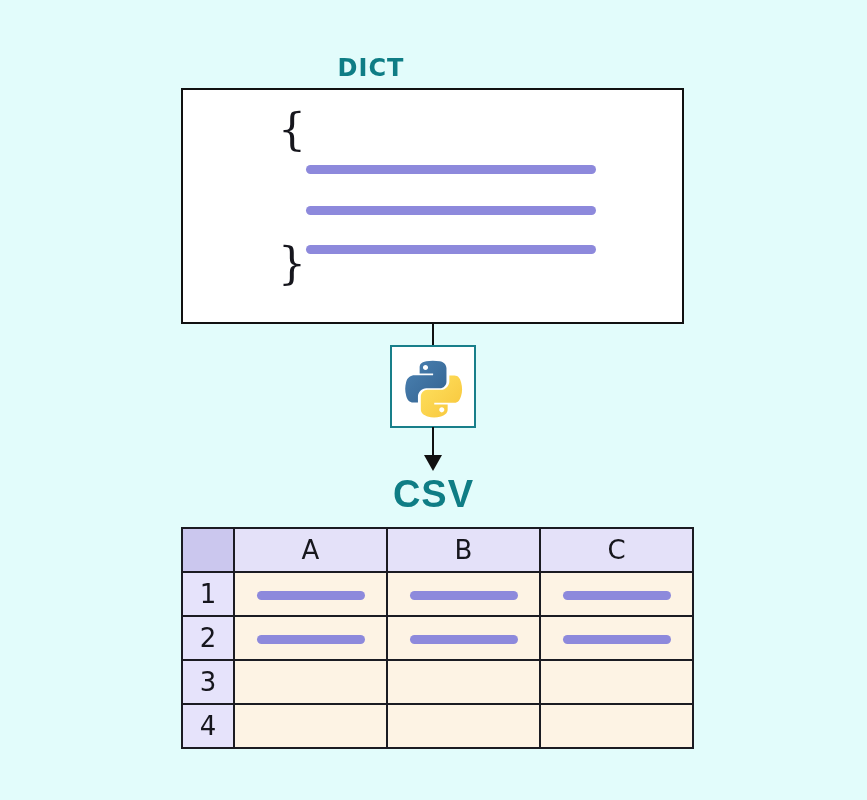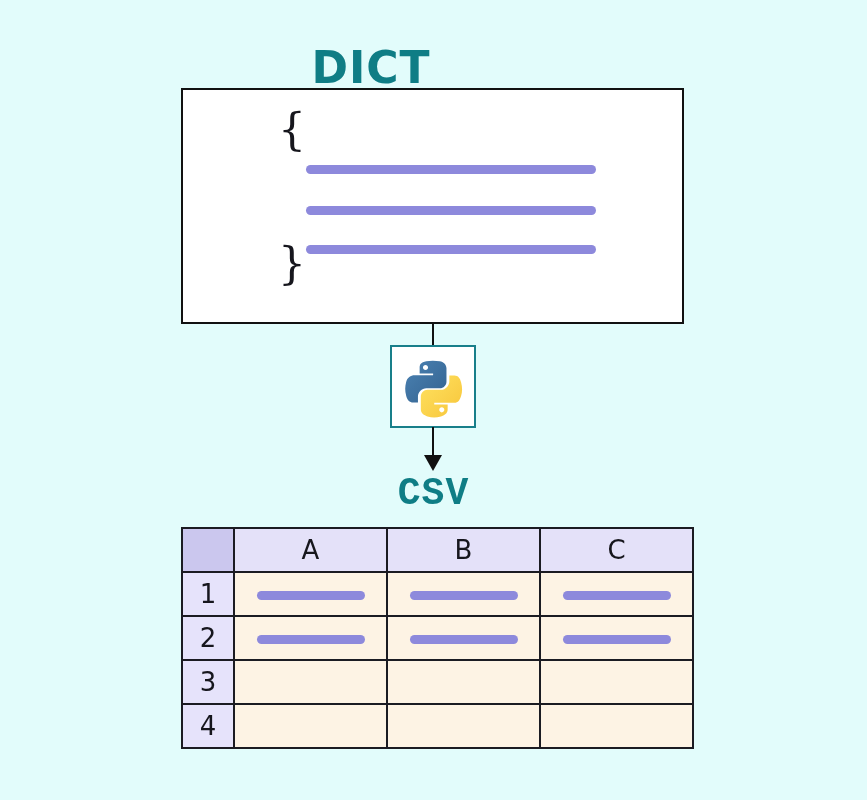--- a/index.html
+++ b/index.html
@@ -17,21 +17,21 @@
 
   
   #dict-title {
     position: absolute;
     left: 0;
     top: 46px;
     width: 742px;
     text-align: center;
     font-family: "DejaVu Sans", sans-serif;
     font-weight: bold;
-    font-size: 44px;
+    font-size: 24px;
     letter-spacing: 1px;
     color: #0f7d85;
     line-height: 44px;
   }
 
   
   #dict-box {
     position: absolute;
     left: 181px;
     top: 88px;
@@ -111,21 +111,21 @@
     height: 62px;
   }
 
   
   #csv-title {
     position: absolute;
     left: 0;
     top: 472px;
     width: 867px;
     text-align: center;
-    font-family: Liberation Mono, monospace;
+    font-family: Liberation Sans, sans-serif;
     font-weight: bold;
     font-size: 38px;
     letter-spacing: 1px;
     color: #0f7d85;
     line-height: 44px;
   }
 
   
   #csv-table {
     position: absolute;

